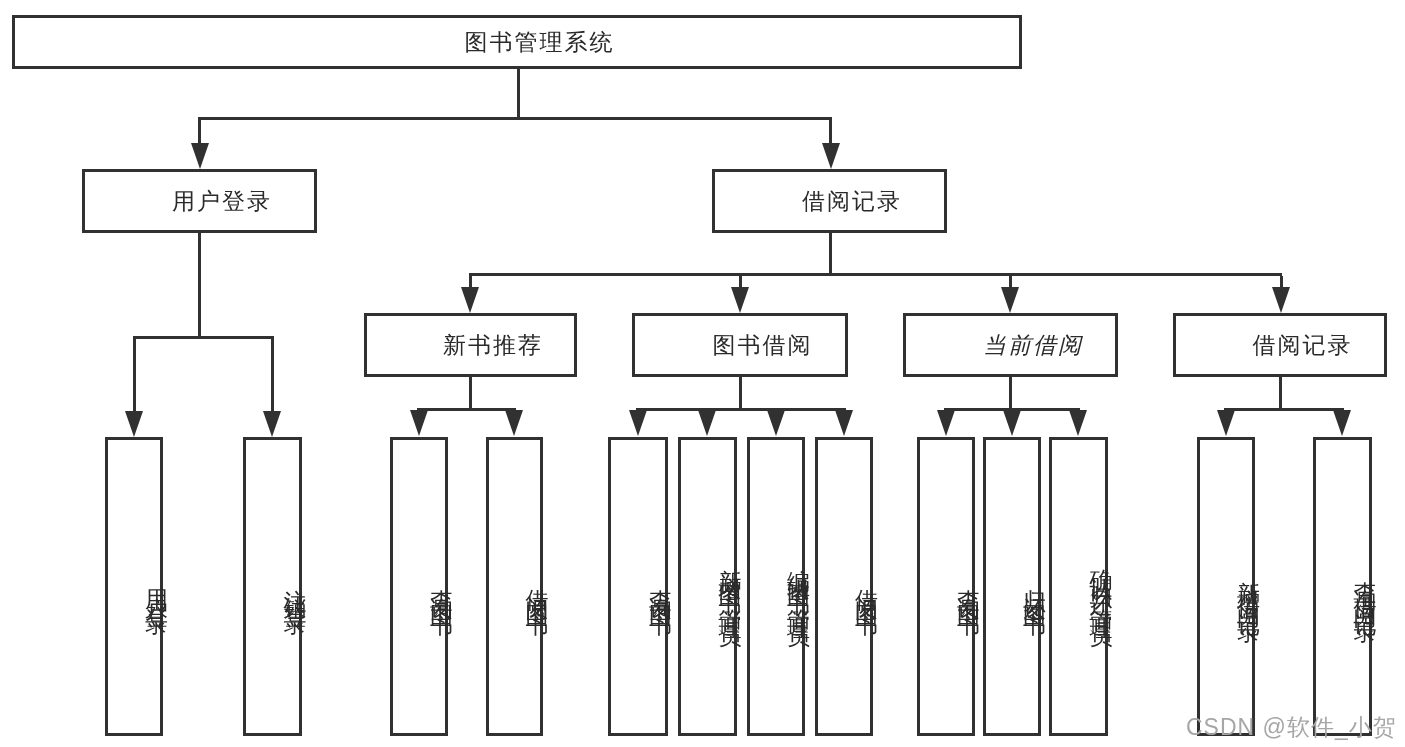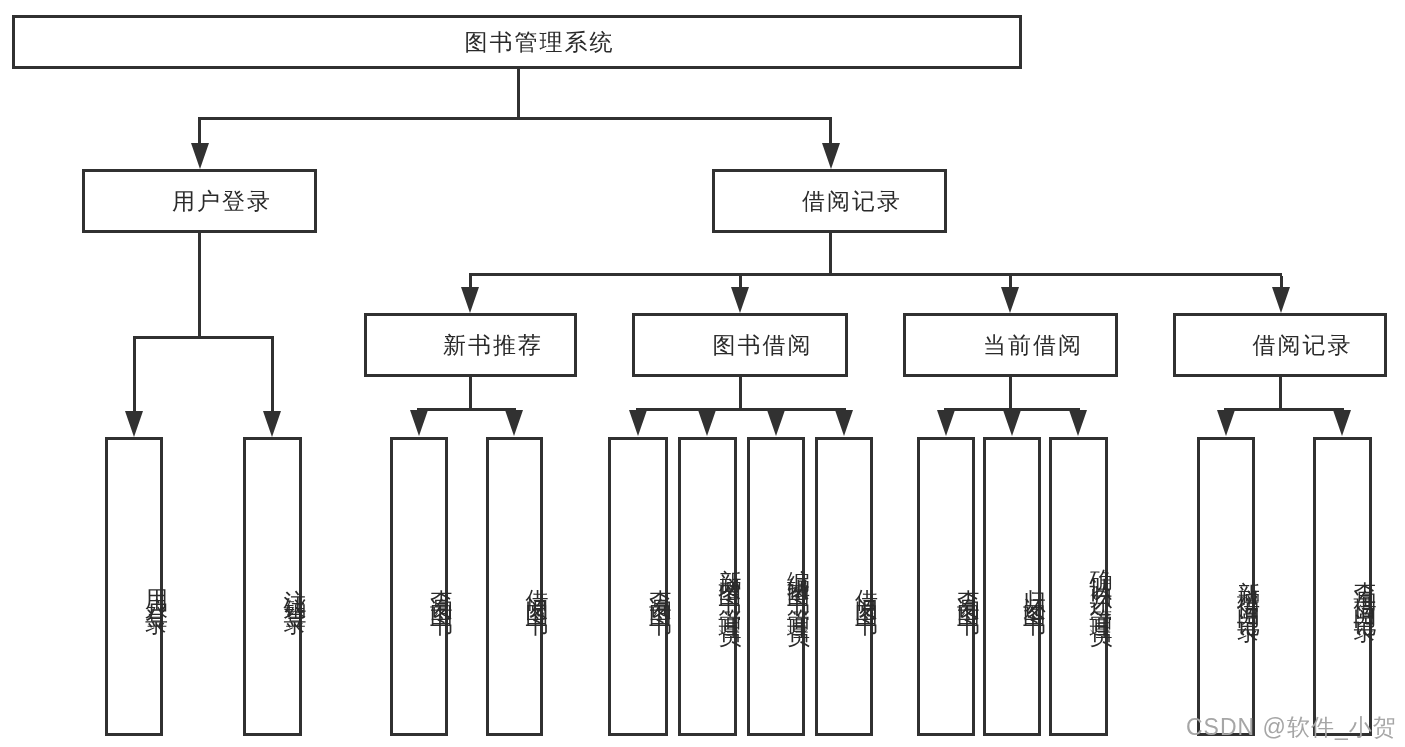--- a/index.html
+++ b/index.html
@@ -68,21 +68,21 @@
   <div class="arrow" style="left:1001px;top:287px;"></div>
   <div class="v" style="left:1280px;top:276px;height:13px;"></div>
   <div class="arrow" style="left:1272px;top:287px;"></div>
 
   <div class="node hnode" style="left:364px;top:313px;width:213px;height:64px;">
     <span>新书推荐</span>
   </div>
   <div class="node hnode" style="left:632px;top:313px;width:216px;height:64px;">
     <span>图书借阅</span>
   </div>
-  <div class="node hnode" style="left:903px;top:313px;width:215px;height:64px;">
+  <div class="node hnode" style="left:903px;top:313px;width:215px;height:64px;font-style:italic;">
     <span>当前借阅</span>
   </div>
   <div class="node hnode" style="left:1173px;top:313px;width:214px;height:64px;">
     <span>借阅记录</span>
   </div>
 
   <div class="v" style="left:469px;top:377px;height:31px;"></div>
   <div class="h" style="left:417px;top:408px;width:99px;"></div>
   <div class="arrow" style="left:410px;top:410px;"></div>
   <div class="arrow" style="left:505px;top:410px;"></div>

